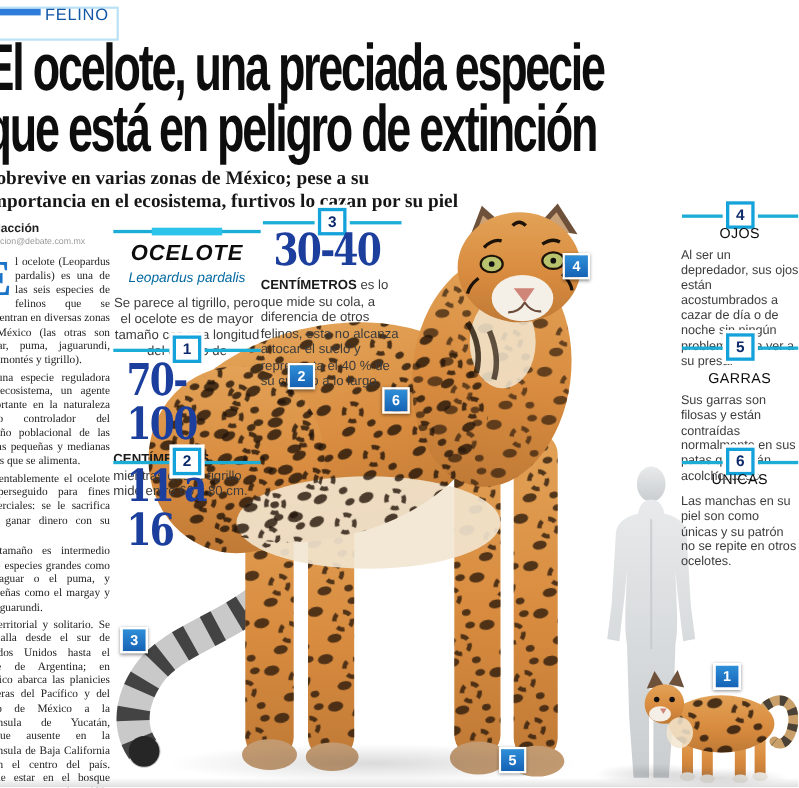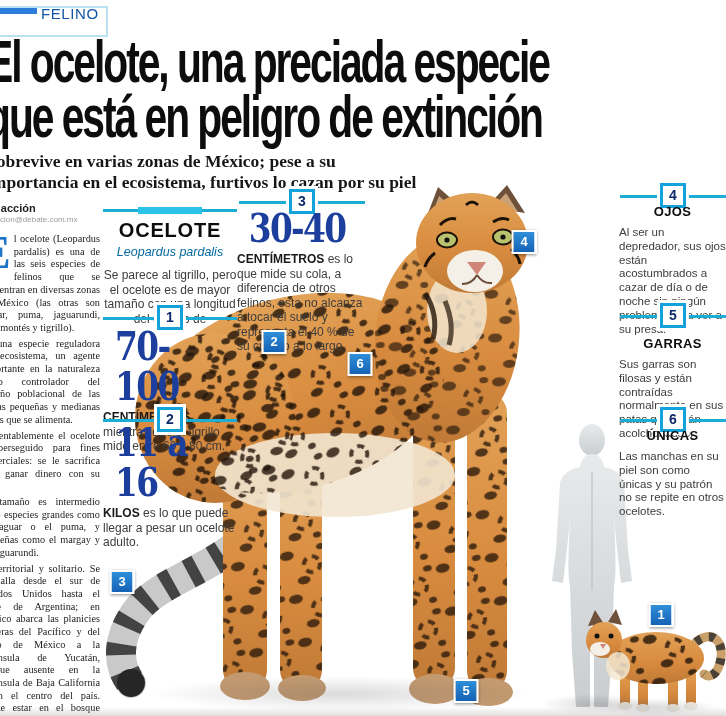--- a/index.html
+++ b/index.html
@@ -27,32 +27,32 @@
            font-size:46px;line-height:38px;color:#1b74c8;margin:1px 3px 0 0;}
   
   .secline{position:absolute;height:3px;background:#1badd6;}
   .secline .thick{position:absolute;left:50%;top:-2px;width:64px;height:7px;
                   background:#2cc3ea;transform:translateX(-50%);}
   .line-badge{position:absolute;width:20px;height:19px;background:#fff;
               border:3px solid #14a2da;box-shadow:0 0 0 3px #fff;color:#0d2a6b;
               font-size:14px;font-weight:bold;text-align:center;line-height:19px;}
   
   .species{position:absolute;left:103px;top:219px;width:134px;text-align:center;}
-  .sp-title{font-size:20px;font-weight:bold;letter-spacing:.8px;color:#0d0d0d;}
+  .sp-title{font-size:20px;font-weight:bold;letter-spacing:.8px;color:#0d0d0d;font-style:italic;}
   .sp-latin{font-style:italic;font-size:12.5px;color:#0369a1;margin-top:3px;}
   .sp-intro{font-size:12px;line-height:14.5px;color:#3c3c3c;margin-top:9px;}
   .stat{position:absolute;}
   .stat-num{font-family:"DejaVu Serif",serif;font-weight:bold;font-size:40px;
             line-height:40px;color:#1c3f9e;letter-spacing:-2px;transform:scaleX(.82);
             transform-origin:50% 0;}
   .stat-cap{font-size:12px;line-height:14.5px;color:#3c3c3c;margin-top:4px;}
   .stat-cap b{color:#1a1a1a;}
   
   .callout{position:absolute;left:619px;width:107px;}
-  .co-title{font-size:13px;font-weight:bold;color:#0d0d0d;text-align:center;
+  .co-title{font-size:13px;font-weight:normal;color:#0d0d0d;text-align:center;
             letter-spacing:.4px;}
   .co-text{font-size:11.5px;line-height:13.8px;color:#3c3c3c;margin-top:7px;}
   
   .marker{position:absolute;width:21px;height:20px;border:2px solid #fff;
           background:linear-gradient(#2f8fd9,#1562b4);color:#fff;font-size:13px;
           font-weight:bold;text-align:center;line-height:20px;
           box-shadow:0 1px 3px rgba(0,0,0,.45);transform:translate(-50%,-50%);}
   
   .illus{position:absolute;}
   .ground-shadow{position:absolute;background:radial-gradient(ellipse at center,
@@ -227,21 +227,20 @@
   <div class="line-badge" style="left:157px;top:305px;">1</div>
   <div class="stat" style="left:103px;top:326px;width:134px;">
     <div class="stat-num">70-100</div>
     <div class="stat-cap"><b>CENTÍMETROS,</b> <span>mientras que el tigrillo mide entre 60 y 80 cm.</span></div>
   </div>
 
   <div class="secline" style="left:103px;top:419px;width:134px;"></div>
   <div class="line-badge" style="left:157px;top:407px;">2</div>
   <div class="stat" style="left:103px;top:422px;width:134px;">
     <div class="stat-num">11 a 16</div>
-    <div class="stat-cap"><b>KILOS</b> <span>es lo que puede llegar a pesar un ocelote adulto.</span></div>
   </div>
 
   <div class="secline" style="left:239px;top:201px;width:126px;"></div>
   <div class="line-badge" style="left:289px;top:189px;">3</div>
   <div class="stat" style="left:237px;top:208px;width:130px;">
     <div class="stat-num">30-40</div>
     <div class="stat-cap"><b>CENTÍMETROS</b> <span>es lo que mide su cola, a diferencia de otros felinos, esta no alcanza a tocar el suelo y representa el 40 % de su cuerpo a lo largo.</span></div>
   </div>
 
   <div class="secline" style="left:620px;top:195px;width:106px;"></div>

